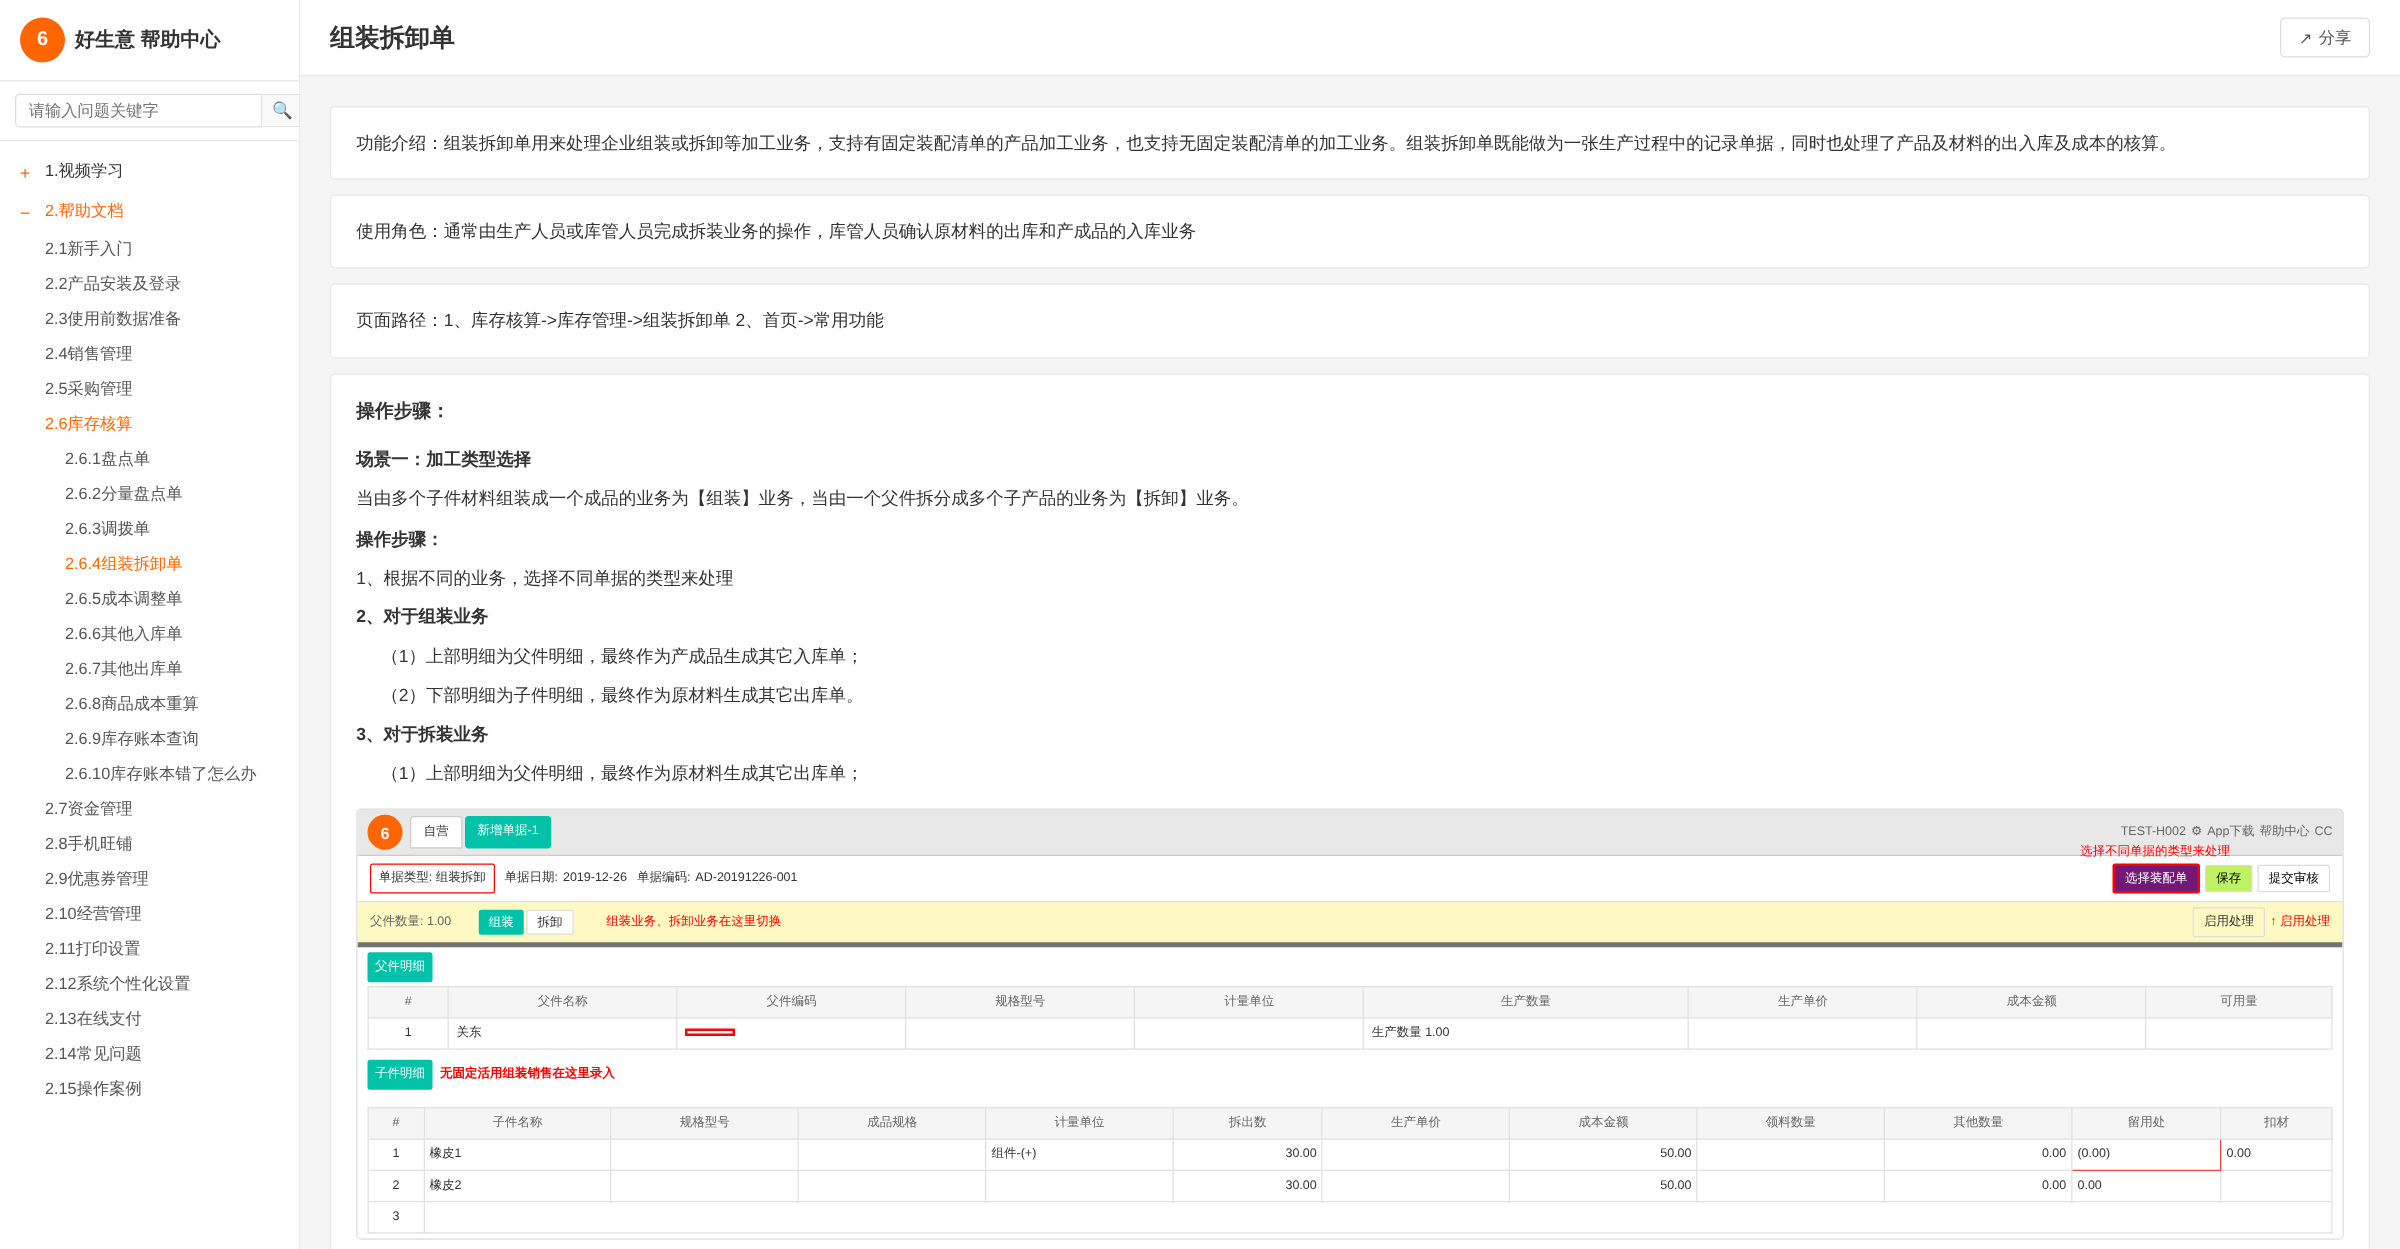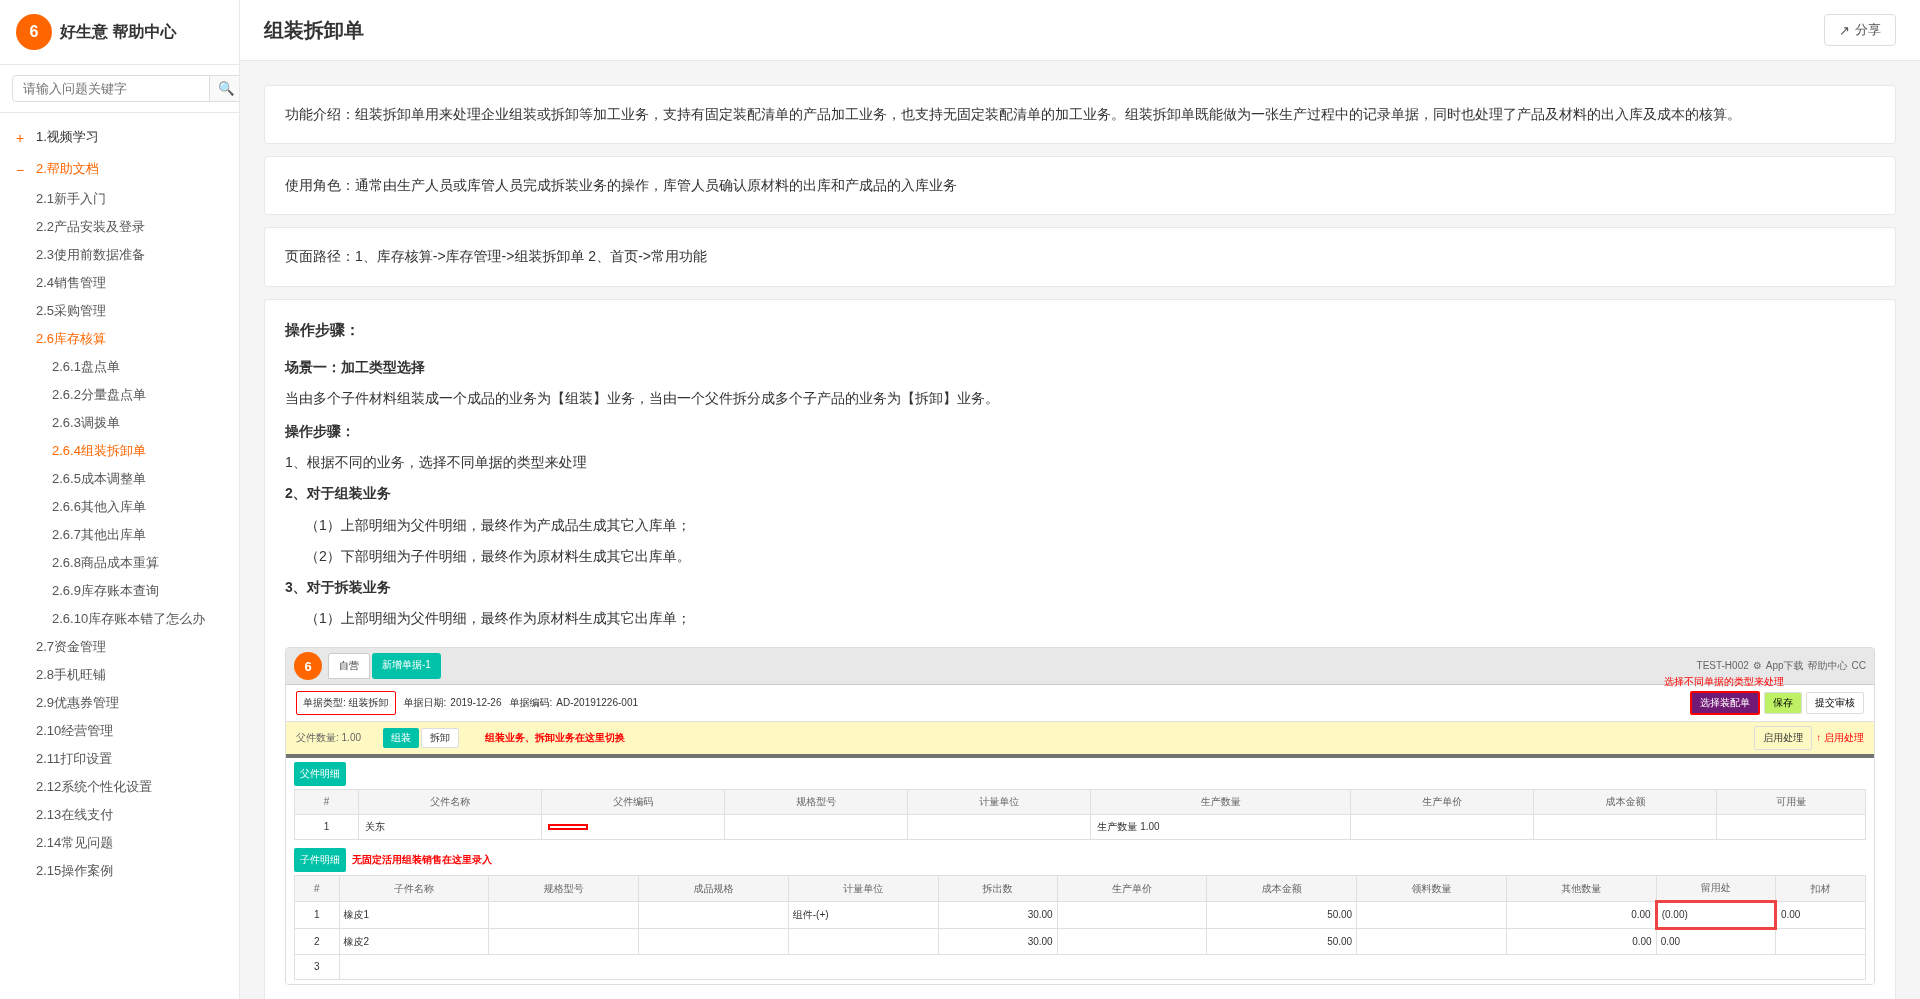--- a/index.html
+++ b/index.html
@@ -182,21 +182,21 @@
             </div>
           </div>
         </div>
 
         <div style="background:#fef9c3;padding:4px 10px;display:flex;align-items:center;gap:22px;border-bottom:4px solid #737373;position:relative;">
           <span style="font-size:10px;color:#666;">父件数量: 1.00</span>
           <div style="display:flex;gap:2px;">
             <button style="background:#00c2a8;color:#fff;border:none;padding:2px 8px;border-radius:2px;font-size:10px;cursor:pointer;">组装</button>
             <button style="background:#fff;border:1px solid #ddd;color:#333;padding:2px 8px;border-radius:2px;font-size:10px;cursor:pointer;">拆卸</button>
           </div>
-          <span style="color:red;font-size:10px;margin-left:4px;font-weight:bold;">组装业务、拆卸业务在这里切换</span>
+          <span style="color:red;font-size:10px;margin-left:4px;">组装业务、拆卸业务在这里切换</span>
           <div style="margin-left:auto;display:flex;align-items:center;gap:4px;">
             <span style="border:1px solid #ddd;padding:2px 8px;font-size:10px;border-radius:2px;">启用处理</span>
             <span style="color:red;font-size:10px;">↑ 启用处理</span>
           </div>
         </div>
 
         <div style="padding:4px 8px;background:#fff;">
           <div style="background:#00c2a8;color:#fff;padding:3px 6px;font-size:10px;margin-bottom:3px;display:inline-block;border-radius:2px;">父件明细</div>
           <table style="width:100%;border-collapse:collapse;font-size:10px;">
             <thead>
@@ -224,21 +224,21 @@
                 <td style="border:1px solid #e0e0e0;padding:3px 6px;">生产数量 1.00</td>
                 <td style="border:1px solid #e0e0e0;padding:3px 6px;"></td>
                 <td style="border:1px solid #e0e0e0;padding:3px 6px;"></td>
                 <td style="border:1px solid #e0e0e0;padding:3px 6px;"></td>
               </tr>
             </tbody>
           </table>
         </div>
 
         <div style="padding:4px 8px;background:#fff;position:relative;">
-          <div style="display:flex;align-items:center;gap:6px;margin-bottom:3px;">
+          <div style="display:flex;align-items:center;gap:6px;margin-bottom:14px;">
             <div style="background:#00c2a8;color:#fff;padding:3px 6px;font-size:10px;border-radius:2px;display:inline-block;">子件明细</div>
             <span style="color:red;font-size:10px;font-weight:bold;">无固定活用组装销售在这里录入</span>
           </div>
           <table style="width:100%;border-collapse:collapse;font-size:10px;">
             <thead>
               <tr style="background:#f5f5f5;">
                 <th style="border:1px solid #e0e0e0;padding:3px 4px;font-weight:normal;color:#666;">#</th>
                 <th style="border:1px solid #e0e0e0;padding:3px 4px;font-weight:normal;color:#666;">子件名称</th>
                 <th style="border:1px solid #e0e0e0;padding:3px 4px;font-weight:normal;color:#666;">规格型号</th>
                 <th style="border:1px solid #e0e0e0;padding:3px 4px;font-weight:normal;color:#666;">成品规格</th>
@@ -257,21 +257,21 @@
                 <td style="border:1px solid #e0e0e0;padding:3px 4px;text-align:center;">1</td>
                 <td style="border:1px solid #e0e0e0;padding:3px 4px;">橡皮1</td>
                 <td style="border:1px solid #e0e0e0;padding:3px 4px;"></td>
                 <td style="border:1px solid #e0e0e0;padding:3px 4px;"></td>
                 <td style="border:1px solid #e0e0e0;padding:3px 4px;">组件-(+)</td>
                 <td style="border:1px solid #e0e0e0;padding:3px 4px;text-align:right;">30.00</td>
                 <td style="border:1px solid #e0e0e0;padding:3px 4px;"></td>
                 <td style="border:1px solid #e0e0e0;padding:3px 4px;text-align:right;">50.00</td>
                 <td style="border:1px solid #e0e0e0;padding:3px 4px;"></td>
                 <td style="border:1px solid #e0e0e0;padding:3px 4px;text-align:right;">0.00</td>
-                <td style="border:3px solid #ef4444;padding:3px 4px;">(0.00)</td>
+                <td style="border:1px solid #ef4444;padding:3px 4px;">(0.00)</td>
                 <td style="border:1px solid #e0e0e0;padding:3px 4px;">0.00</td>
               </tr>
               <tr>
                 <td style="border:1px solid #e0e0e0;padding:3px 4px;text-align:center;">2</td>
                 <td style="border:1px solid #e0e0e0;padding:3px 4px;">橡皮2</td>
                 <td style="border:1px solid #e0e0e0;padding:3px 4px;"></td>
                 <td style="border:1px solid #e0e0e0;padding:3px 4px;"></td>
                 <td style="border:1px solid #e0e0e0;padding:3px 4px;"></td>
                 <td style="border:1px solid #e0e0e0;padding:3px 4px;text-align:right;">30.00</td>
                 <td style="border:1px solid #e0e0e0;padding:3px 4px;"></td>

